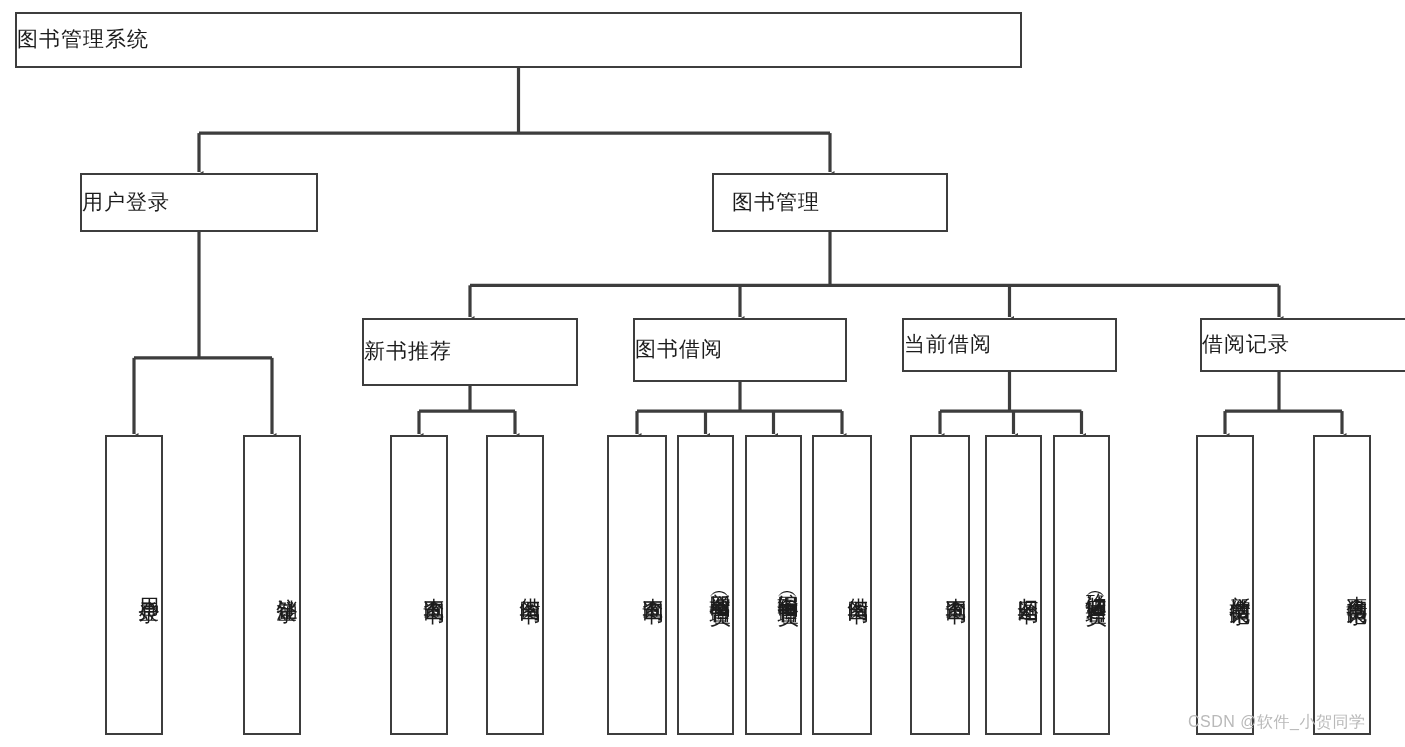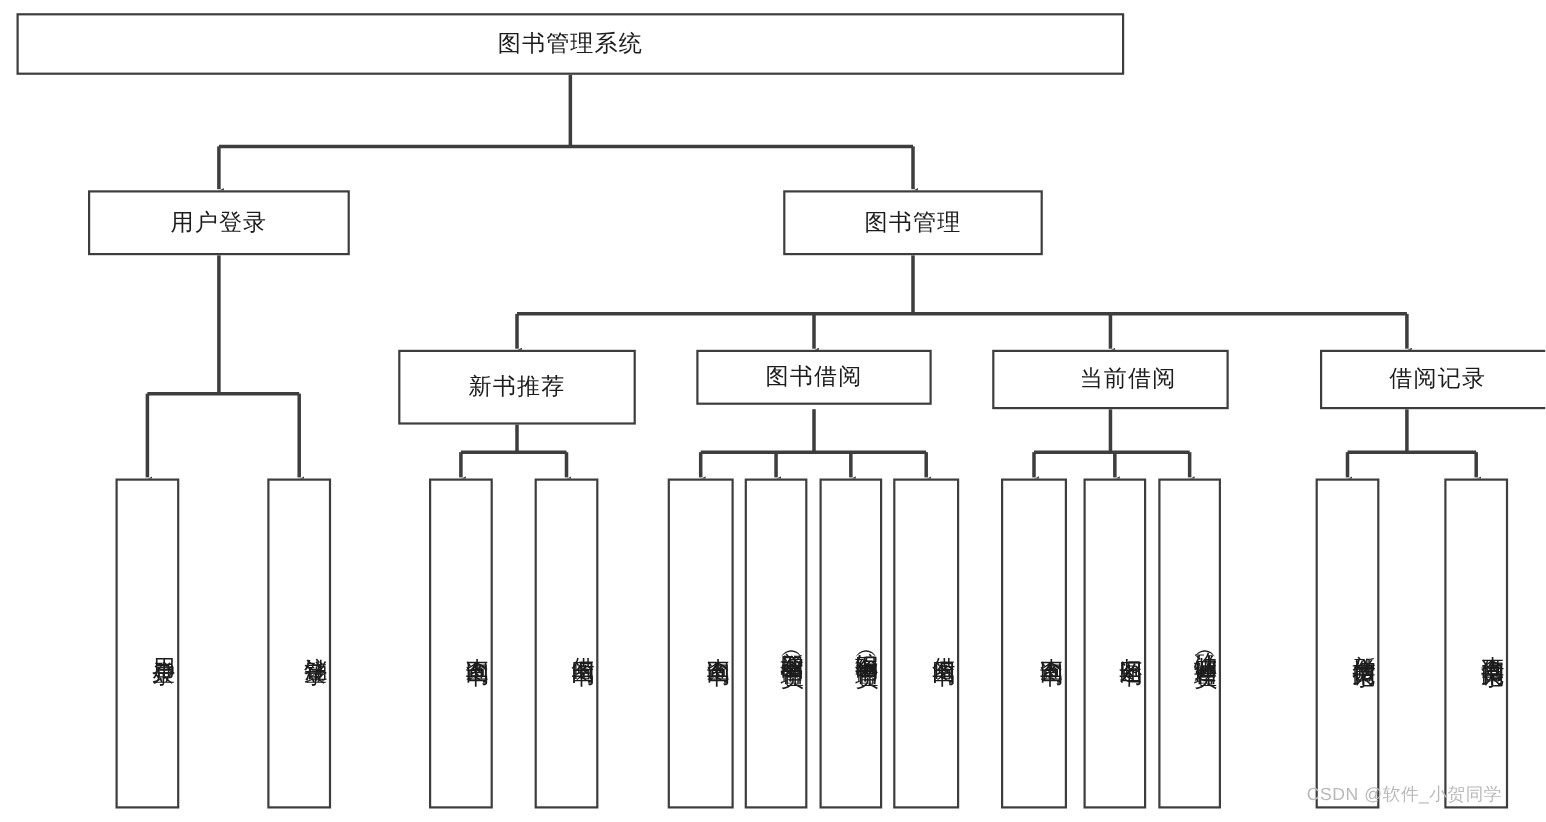--- a/index.html
+++ b/index.html
@@ -25,21 +25,21 @@
     height: 747px;
     pointer-events: none;
   }
   .node {
     position: absolute;
     box-sizing: border-box;
     background: #ffffff;
     border: 2px solid #3d3d3d;
     display: flex;
     align-items: center;
-    justify-content: center;
+    justify-content: flex-start;
     color: #1c1c1c;
   }
   .node.horiz {
     font-size: 21px;
     line-height: 1.1;
     letter-spacing: 1px;
   }
   .node.vert {
     writing-mode: vertical-rl;
     text-orientation: upright;
@@ -114,31 +114,31 @@
       </g>
   </svg>
 
   <div class="node horiz" style="left:15px;top:12px;width:1007px;height:56px;">
     <span>图书管理系统</span>
   </div>
 
   <div class="node horiz" style="left:80px;top:173px;width:238px;height:59px;">
     <span>用户登录</span>
   </div>
-  <div class="node horiz" style="left:712px;top:173px;width:236px;height:59px;">
+  <div class="node horiz" style="left:712px;top:173px;width:236px;height:59px;padding-left:18px;">
     <span>图书管理</span>
   </div>
 
   <div class="node horiz" style="left:362px;top:318px;width:216px;height:68px;">
     <span>新书推荐</span>
   </div>
-  <div class="node horiz" style="left:633px;top:318px;width:214px;height:50px;">
+  <div class="node horiz" style="left:633px;top:318px;width:214px;height:64px;">
     <span>图书借阅</span>
   </div>
-  <div class="node horiz" style="left:902px;top:318px;width:215px;height:54px;padding-left:32px;">
+  <div class="node horiz" style="left:902px;top:318px;width:215px;height:54px;">
     <span>当前借阅</span>
   </div>
   <div class="node horiz" style="left:1172px;top:318px;width:214px;height:54px;margin-left:28px;">
     <span>借阅记录</span>
   </div>
 
   <div class="node vert" style="left:105px;top:435px;width:58px;height:300px;">
     <span class="vtext">用户登录</span>
   </div>
   <div class="node vert" style="left:243px;top:435px;width:58px;height:300px;">

